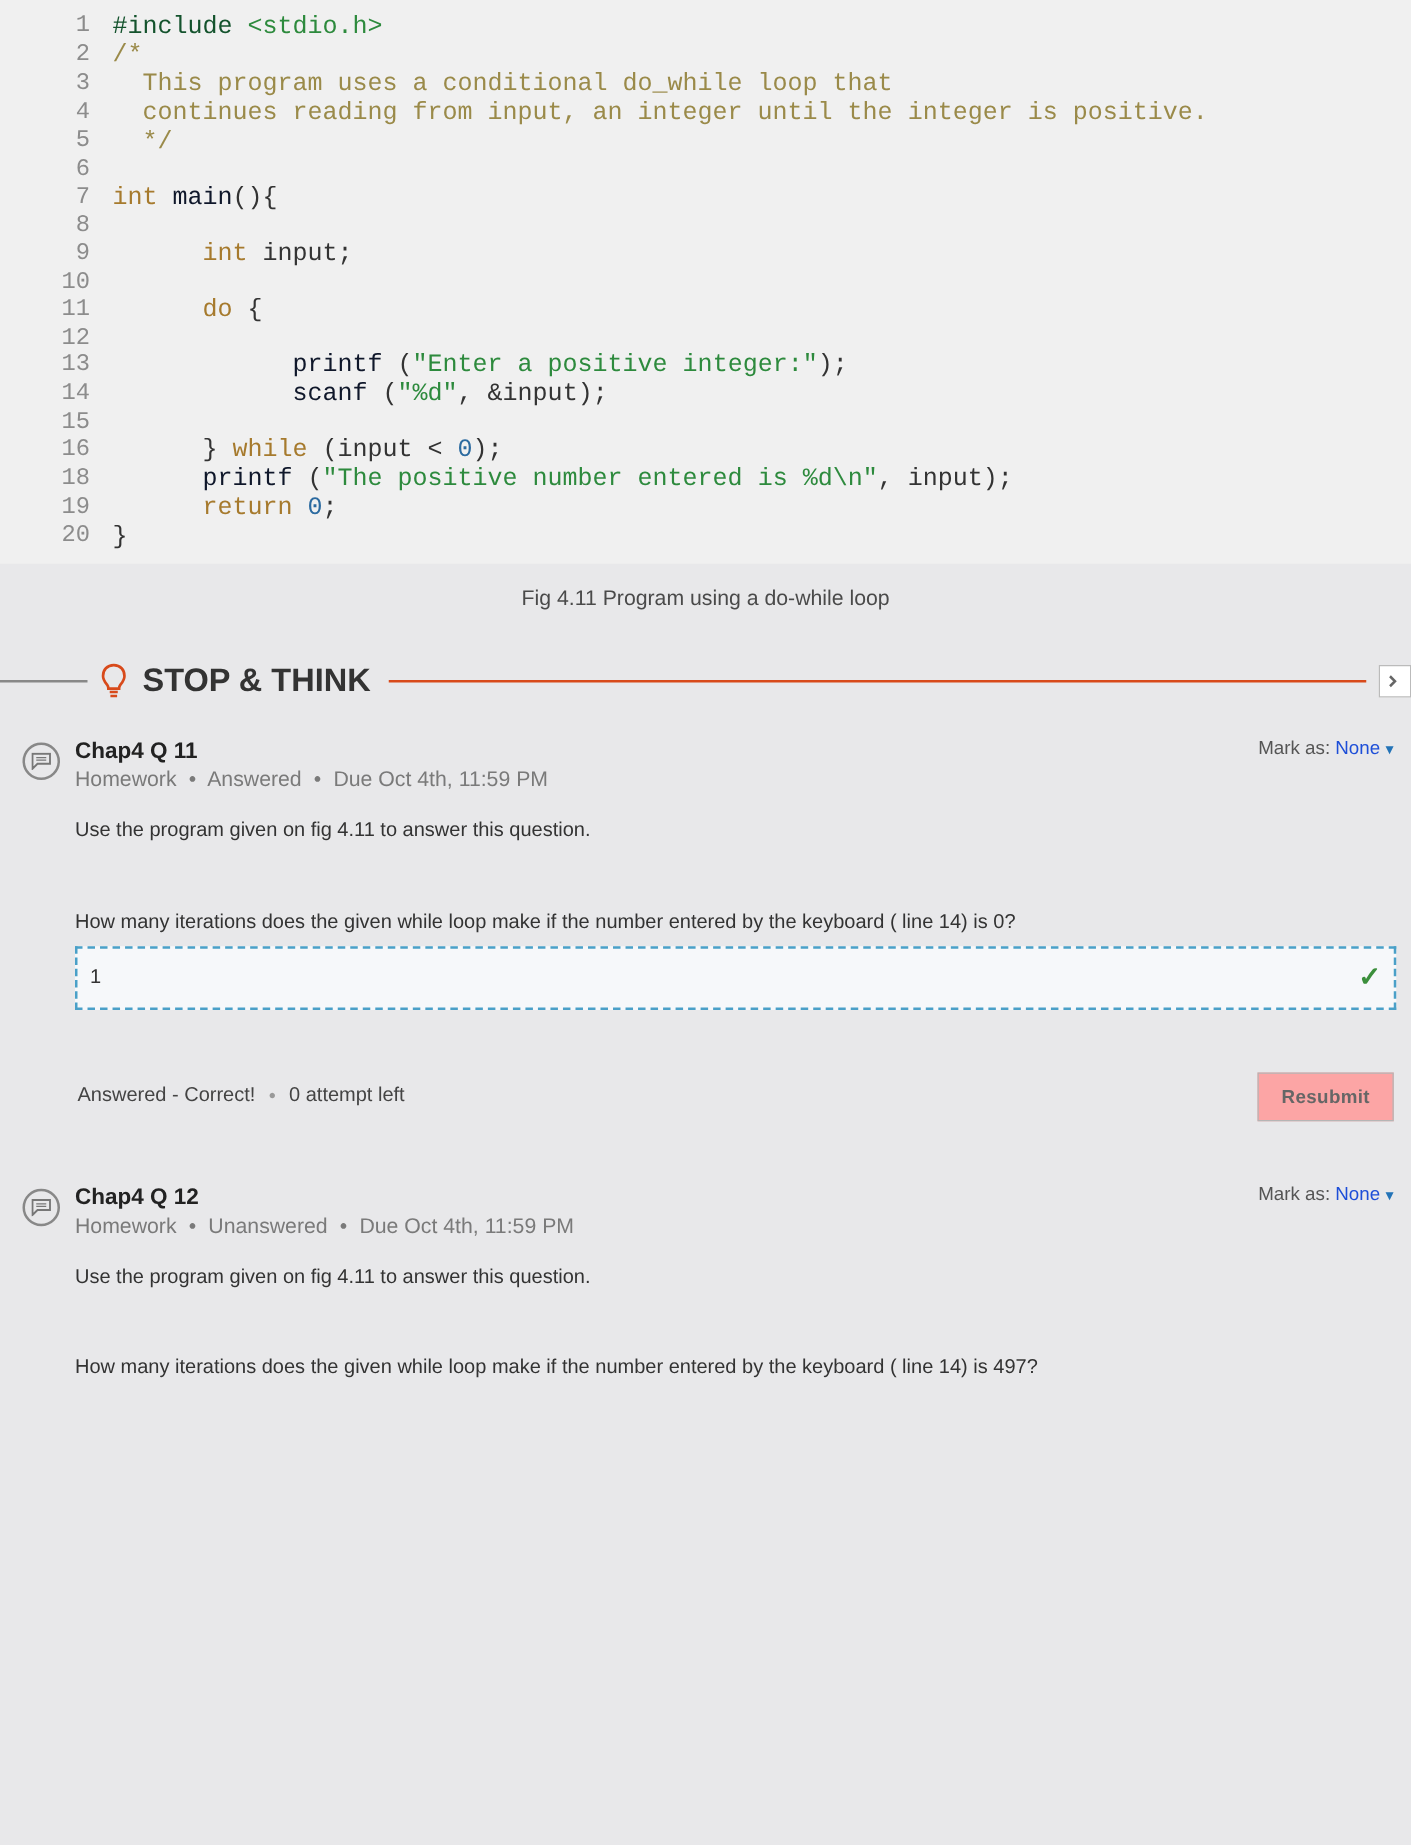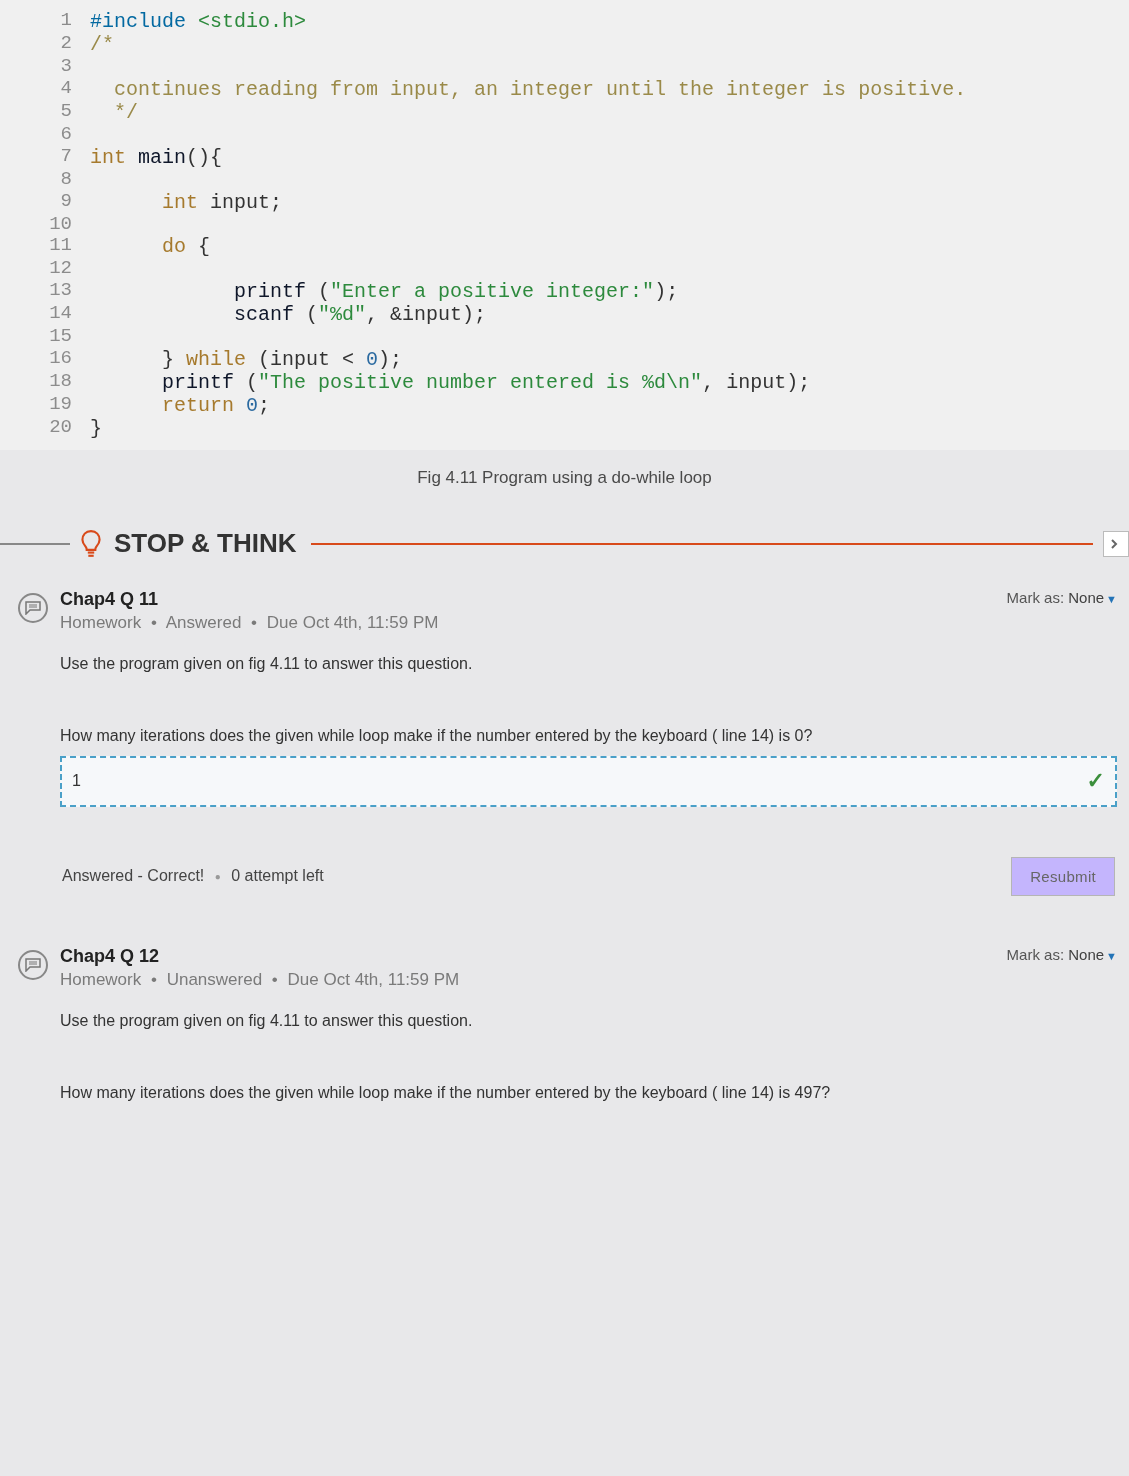--- a/index.html
+++ b/index.html
@@ -19,21 +19,21 @@
   .code-line { display: flex; }
   .lineno {
     width: 90px;
     text-align: right;
     padding-right: 18px;
     color: #8c8c8c;
     font-size: 19px;
     user-select: none;
   }
   .code { white-space: pre; }
-  .hl-pp { color: #0369a1; }
+  .hl-pp { color: #14532d; }
   .hl-inc { color: #2d8a3d; }
   .hl-comment { color: #9a8a49; font-style: normal; }
   .hl-type { color: #a67a2d; }
   .hl-fn { color: #0f172a; }
   .hl-kw { color: #a67a2d; }
   .hl-str { color: #2d8a3d; }
   .hl-num { color: #2b6aa0; }
   .hl-id { color: #333; }
 
   .fig-caption {
@@ -87,21 +87,21 @@
     display: flex; align-items: center; justify-content: center;
     font-size: 13px; color: #666;
   }
   .q-title { font-size: 18px; font-weight: 700; color: #222; }
   .q-meta { font-size: 17px; color: #7a7a7a; margin-top: 3px; }
   .q-meta .sep { margin: 0 5px; }
   .mark-as {
     margin-left: auto;
     font-size: 15px; color: #555;
   }
-  .mark-as .none { color: #404040; }
+  .mark-as .none { color: #1d4ed8; }
   .mark-as .caret { font-size: 11px; margin-left: 2px; color: #2373b7; }
 
   .q-body { margin-top: 20px; font-size: 16px; color: #333; line-height: 1.4; }
   .q-instruction { margin-top: 8px; }
   .q-prompt { margin-top: 50px; }
   .q-hint { margin-top: 22px; font-size: 13px; color: #666; }
 
   .answer-input-row {
     margin-top: 8px;
     display: flex; align-items: center;
@@ -121,44 +121,46 @@
 
   .status-row {
     display: flex; align-items: center;
     margin-top: 50px;
     padding: 0 2px;
   }
   .status-text { font-size: 16px; color: #444; }
   .status-text .dot { color: #999; margin: 0 6px; font-size: 10px; vertical-align: middle; }
   .resubmit-btn {
     margin-left: auto;
-    background: #c4b5fd;
+    background: #fca5a5;
     color: #666;
     border: 1px solid #b5b5b5;
     padding: 10px 18px;
     font-size: 15px;
     letter-spacing: .3px;
+    font-weight: bold;
   }
 
   .q2 { margin-top: 50px; }
 </style>
 </head>
 <body>
 
 <div class="code-block" id="code-block">
     <div class="code-line">
       <span class="lineno">1</span>
       <span class="code"><span class="hl-pp">#include</span> <span class="hl-inc">&lt;stdio.h&gt;</span></span>
     </div>
     <div class="code-line">
       <span class="lineno">2</span>
       <span class="code"><span class="hl-comment">/*</span></span>
     </div>
     <div class="code-line">
       <span class="lineno">3</span>
+      <span class="code"><span class="hl-comment">  This program uses a conditional do_while loop that</span></span>
     </div>
     <div class="code-line">
       <span class="lineno">4</span>
       <span class="code"><span class="hl-comment">  continues reading from input, an integer until the integer is positive.</span></span>
     </div>
     <div class="code-line">
       <span class="lineno">5</span>
       <span class="code"><span class="hl-comment">  */</span></span>
     </div>
     <div class="code-line">

